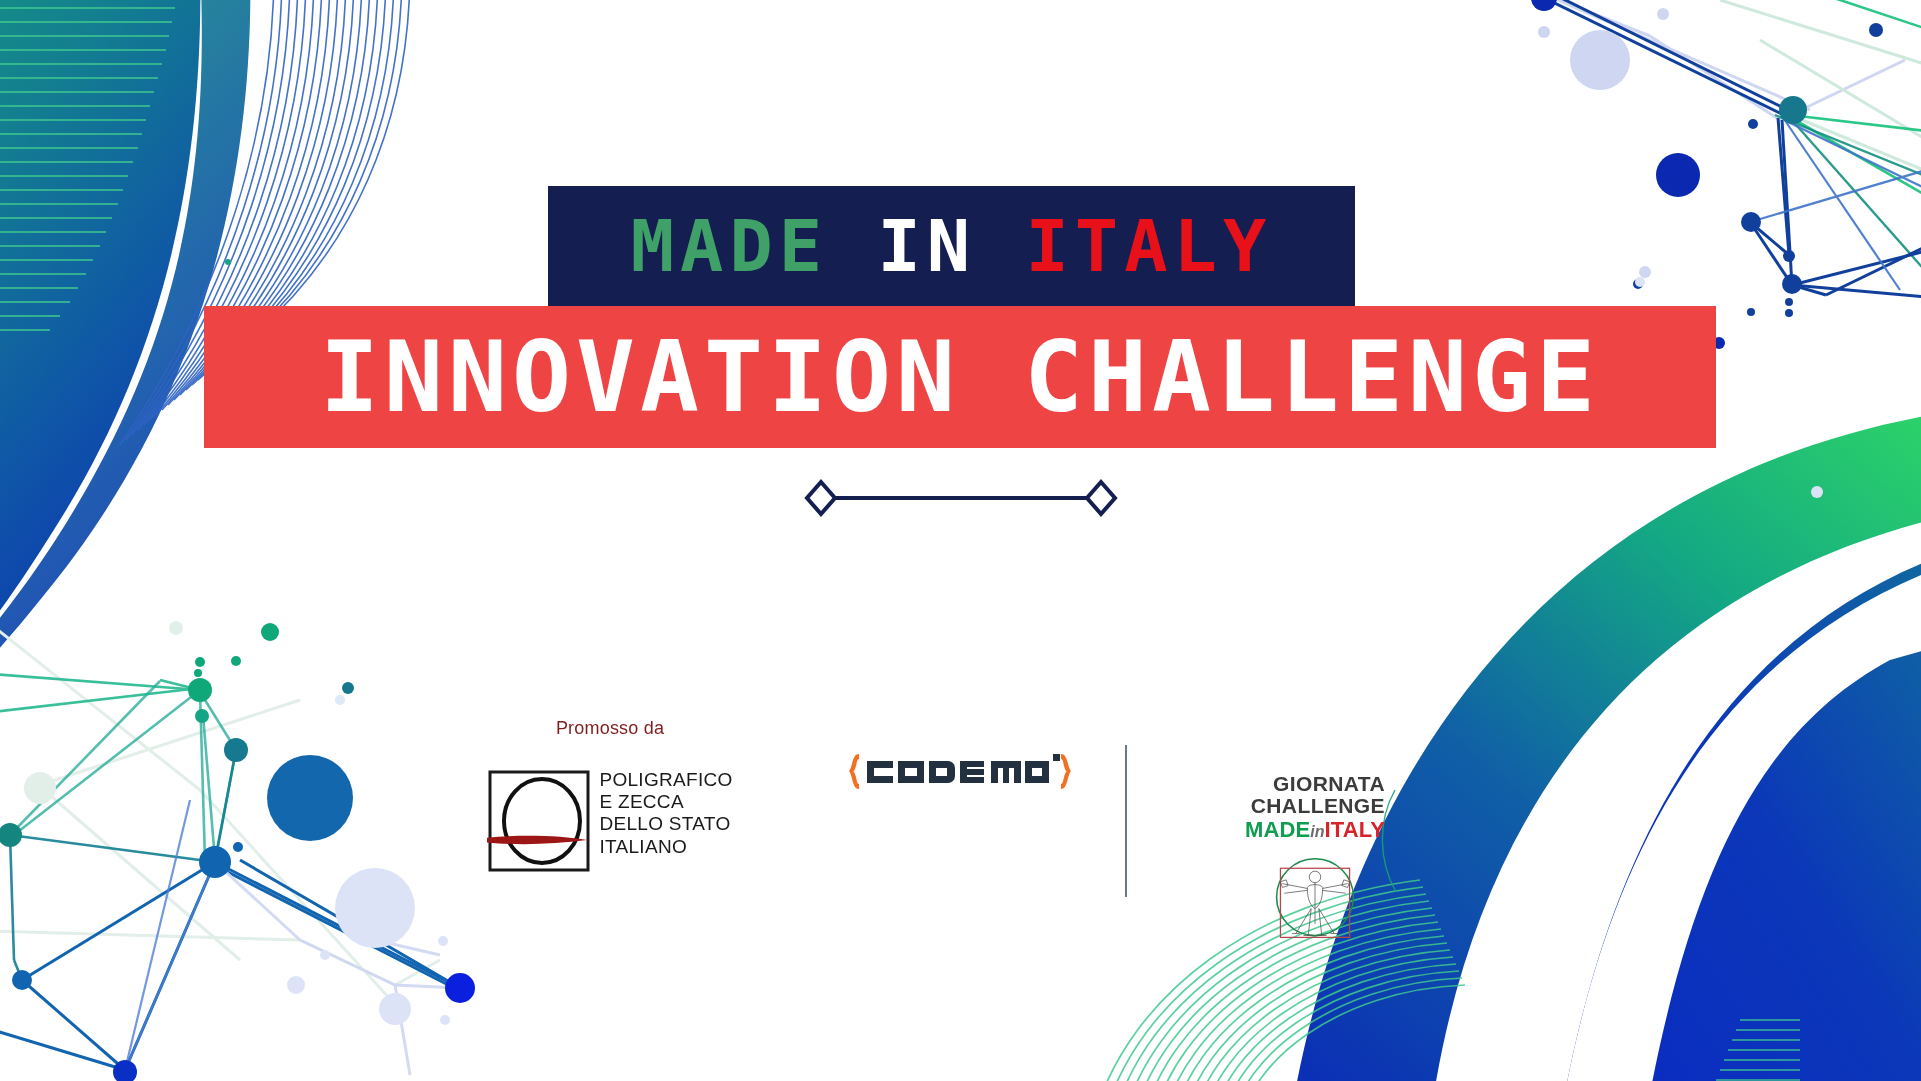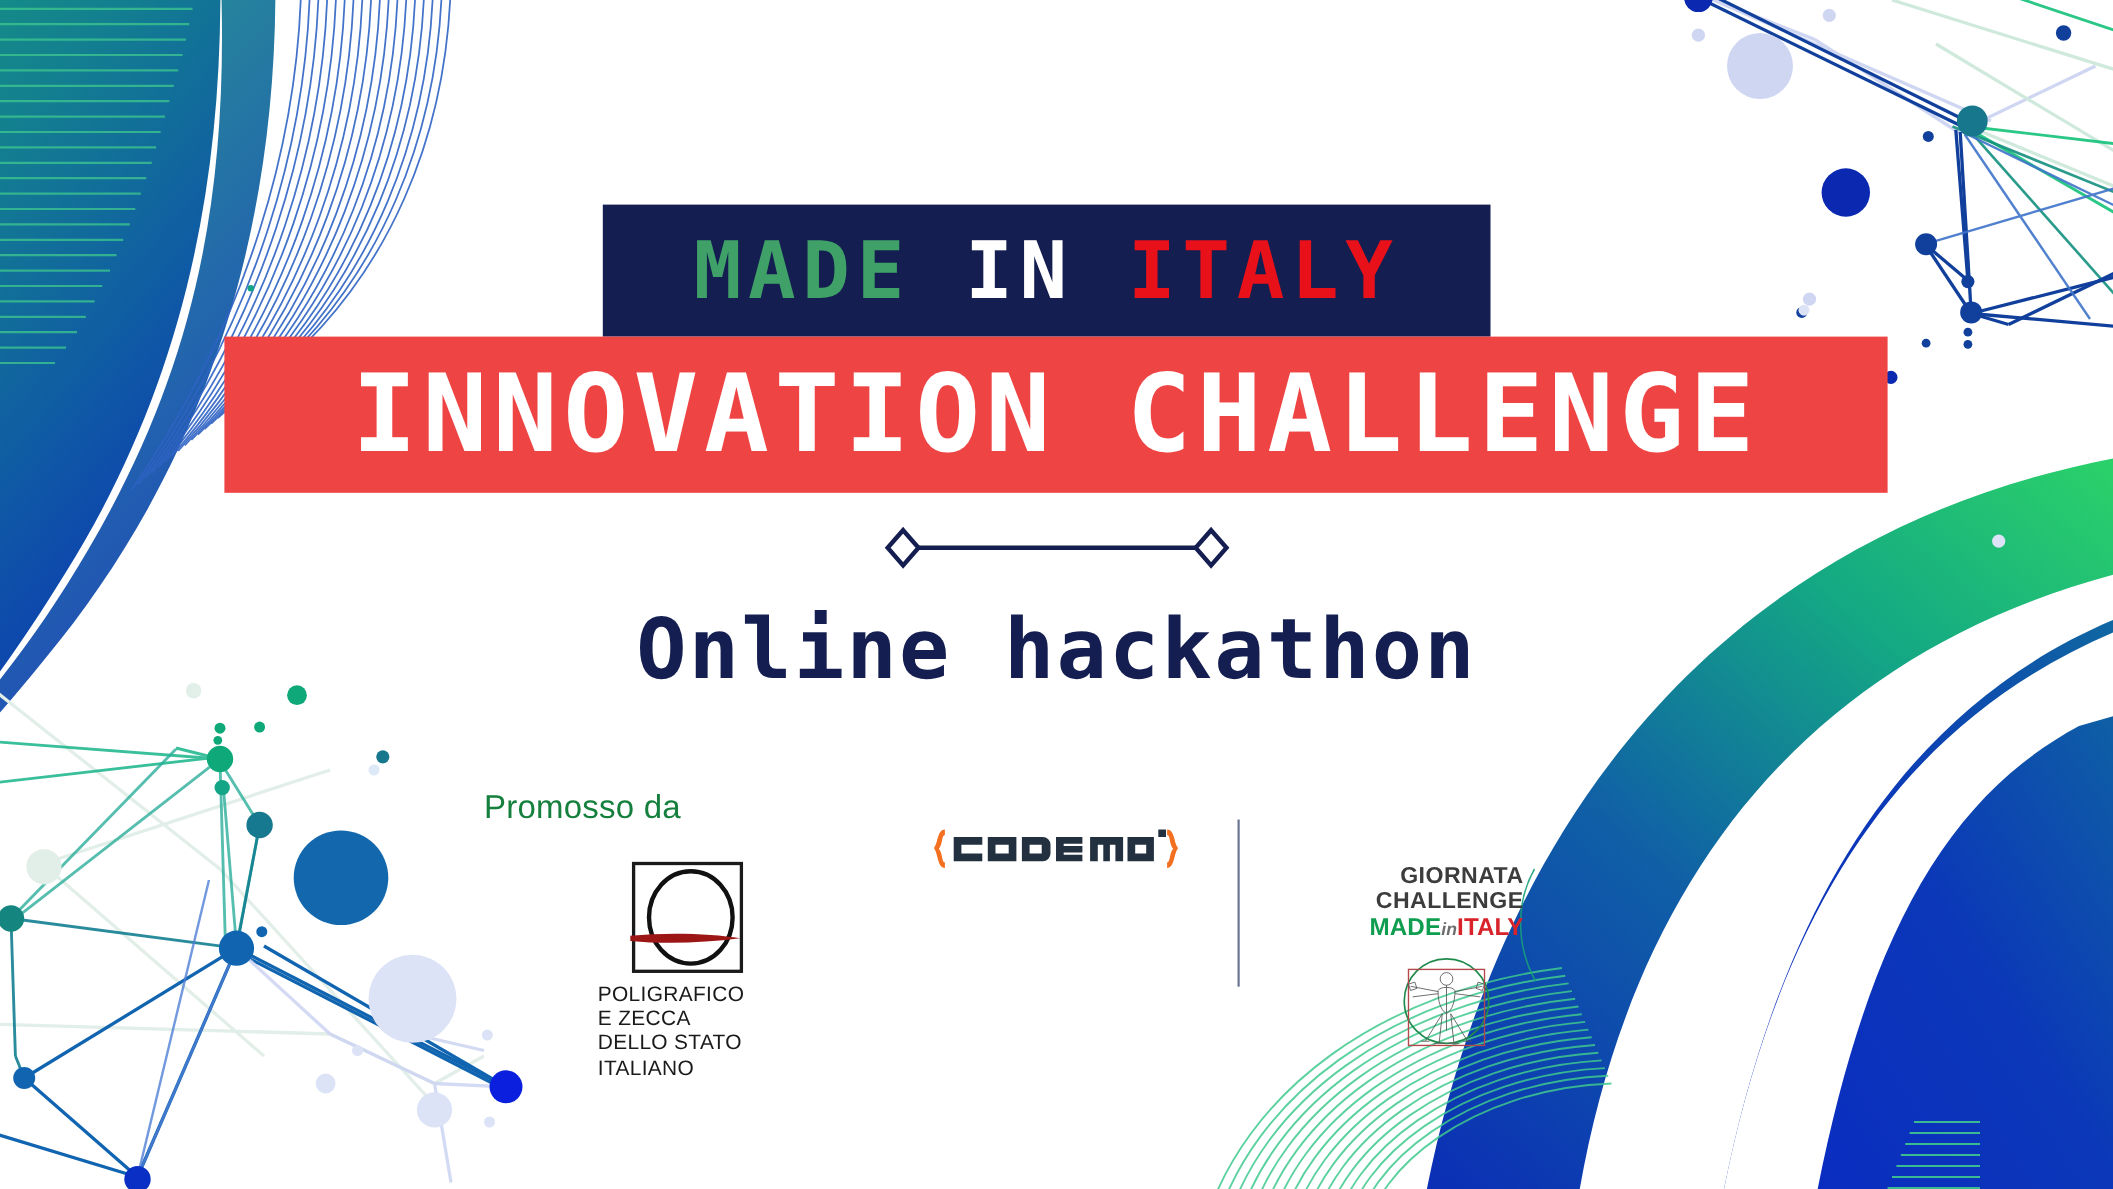--- a/index.html
+++ b/index.html
@@ -47,34 +47,34 @@
   .subtitle{
     position:absolute;left:0;right:0;top:545px;text-align:center;
     font-family:"DejaVu Sans Mono","Liberation Mono",monospace;
     font-size:76px;font-weight:700;color:#141e50;letter-spacing:2px;
   }
 
   
   .credits{position:absolute;left:0;top:718px;width:1921px;height:250px;}
   .credit-col{position:absolute;top:0;}
   .credit-label{
-    font-family:"Liberation Sans",sans-serif;font-size:30px;color:#15803d;
-    text-align:left;white-space:nowrap;letter-spacing:.2px;
+    font-family:"Liberation Sans",sans-serif;font-size:18px;color:#7f1d1d;
+    text-align:center;white-space:nowrap;letter-spacing:.2px;
   }
   .credit-logo{margin-top:30px;display:flex;align-items:center;justify-content:center;}
 
   #col-promosso{left:440px;width:340px;}
   #col-organizzato{left:790px;width:340px;}
   #col-giornata{left:1150px;width:330px;}
   #col-giornata .credit-logo{margin-top:34px;}
 
   .vdivider{position:absolute;left:1125px;top:27px;width:2px;height:152px;background:#6b7594;}
 
   
-  .polig{display:flex;align-items:flex-end;gap:8px;position:relative;flex-direction:column;}
+  .polig{display:flex;align-items:flex-start;gap:8px;position:relative;}
   .polig-text{
     font-family:"Liberation Sans",sans-serif;
     font-size:19px;line-height:1.17;color:#1a1a1a;letter-spacing:.3px;white-space:pre;
   }
 
   
   .giornata{display:flex;align-items:center;gap:10px;flex-direction:column;}
   .giornata-txt{font-family:"Liberation Sans",sans-serif;text-align:right;line-height:1.06;}
   .g-l1,.g-l2{font-size:21px;font-weight:700;color:#3c3c3c;letter-spacing:.4px;}
   .g-l3{font-size:22px;font-weight:700;letter-spacing:.1px;}
@@ -352,21 +352,20 @@
   </div>
 
   <svg class="divider" width="320" height="40" viewBox="0 0 320 40" xmlns="http://www.w3.org/2000/svg">
     <g stroke="#141e50" stroke-width="4" fill="none">
       <path d="M 20 4 L 34 20 L 20 36 L 6 20 Z"></path>
       <path d="M 34 20 L 286 20"></path>
       <path d="M 300 4 L 314 20 L 300 36 L 286 20 Z"></path>
     </g>
   </svg>
 
-  <div class="subtitle">Online hackathon</div>
 
   <div class="credits">
 
     <div class="credit-col" id="col-promosso">
       <div class="credit-label">Promosso da</div>
       <div class="credit-logo">
         <div class="polig">
           <svg width="104" height="104" viewBox="0 0 104 104" xmlns="http://www.w3.org/2000/svg">
             <rect x="3" y="3" width="98" height="98" fill="none" stroke="#1a1a1a" stroke-width="3"></rect>
             <ellipse cx="55" cy="52" rx="38" ry="42" fill="none" stroke="#111111" stroke-width="4"></ellipse>

